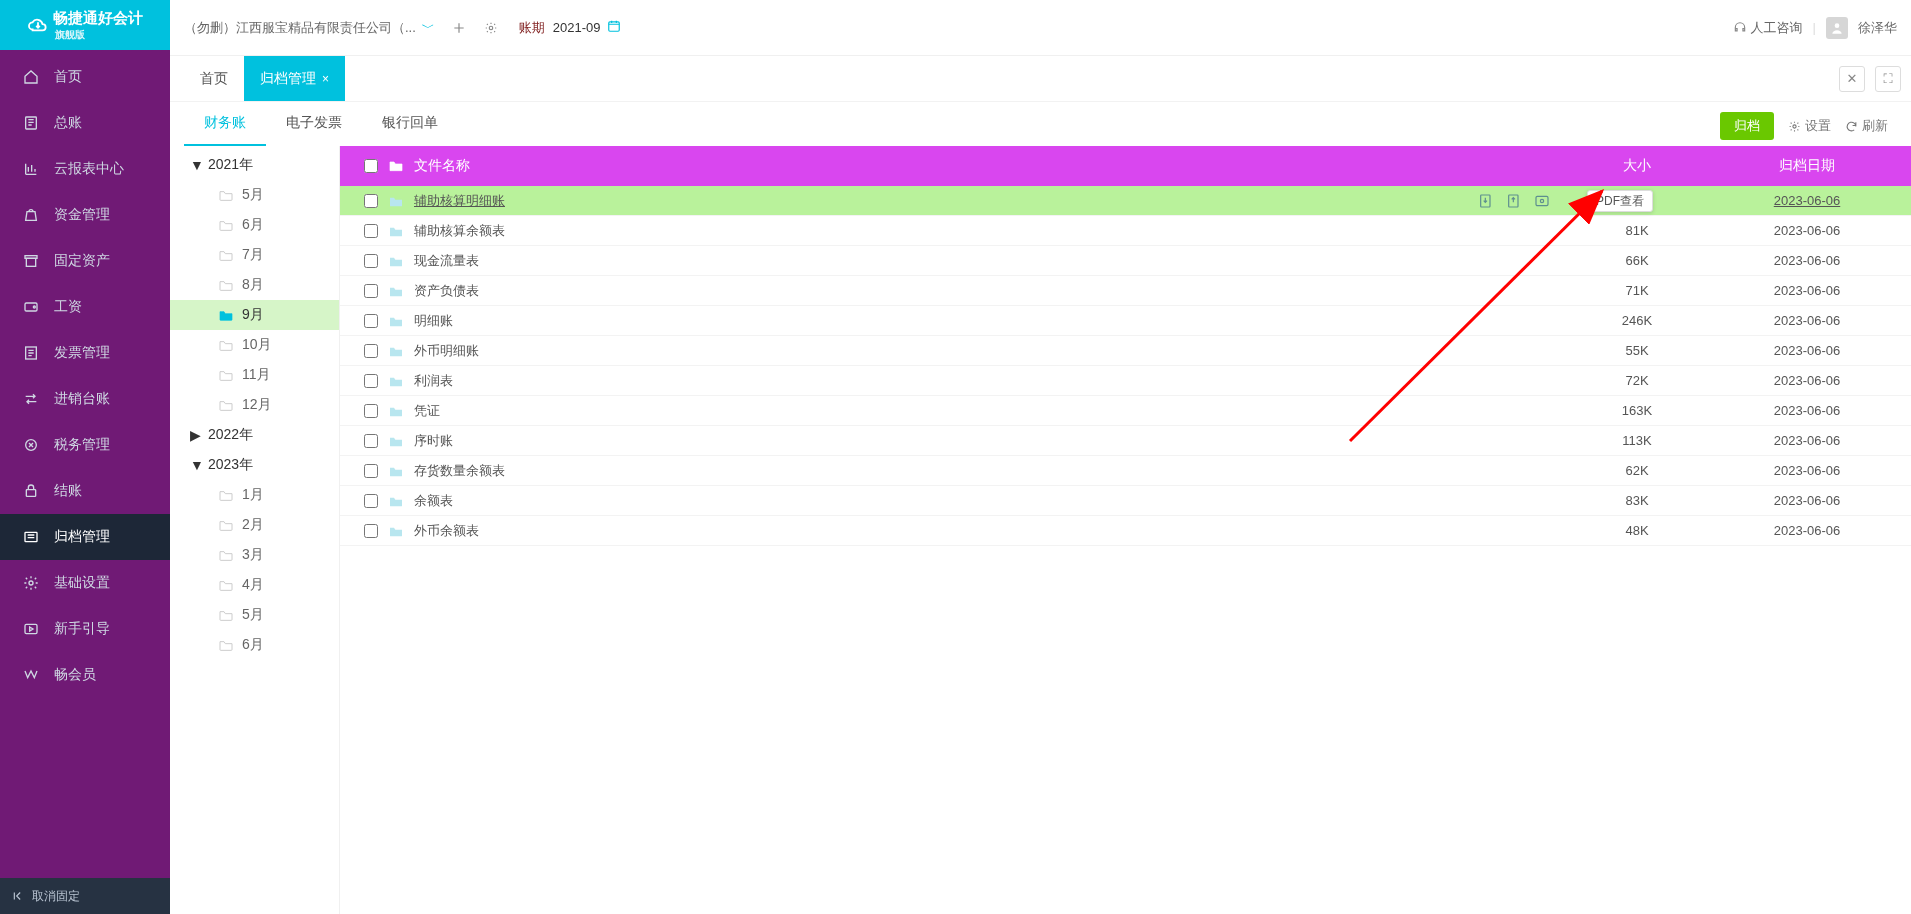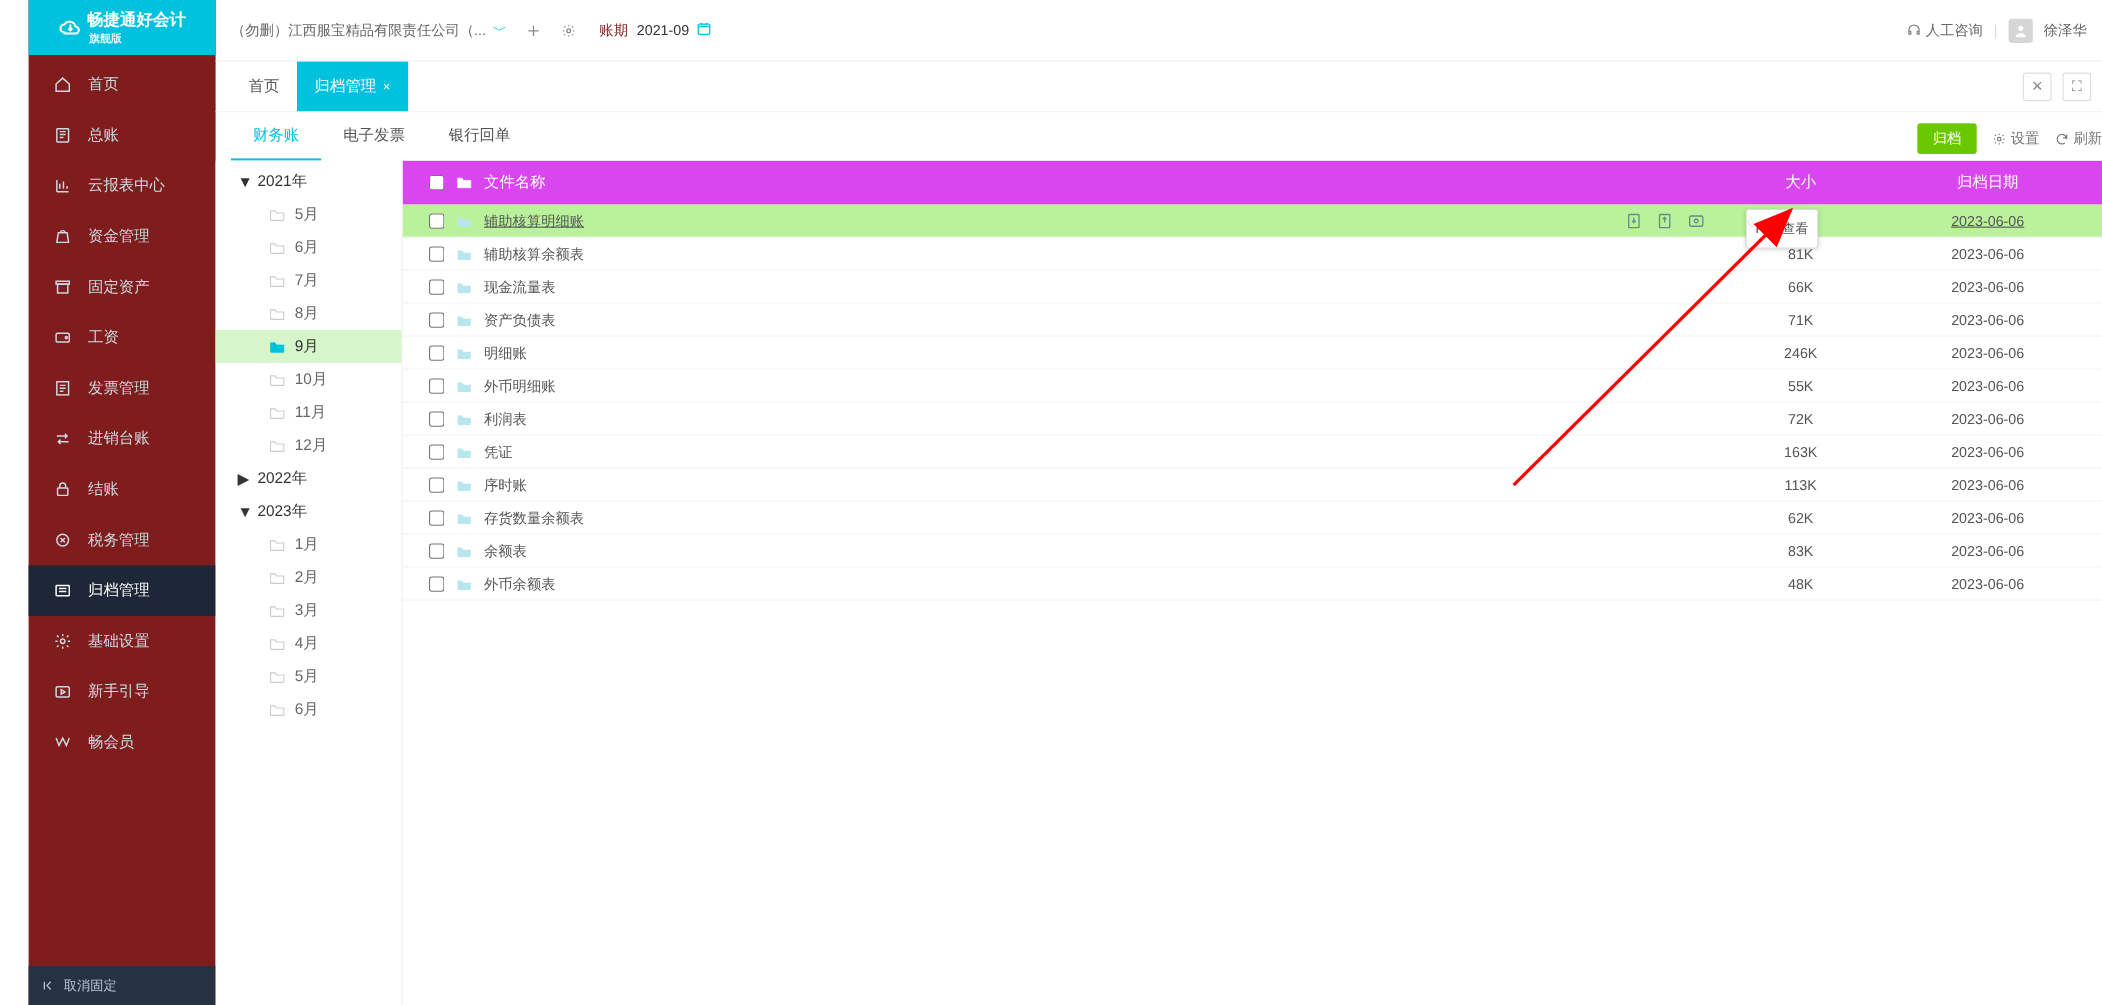--- a/index.html
+++ b/index.html
@@ -1,20 +1,20 @@
 <!DOCTYPE html>
 <html><head>
 <meta charset="utf-8">
 <style>
   *{box-sizing:border-box;margin:0;padding:0;}
   body{font-family:"Microsoft YaHei",Arial,sans-serif;font-size:13px;color:#333;background:#fff;overflow:hidden;}
   .app{display:flex;width:1911px;height:914px;}
 
   
-  .sidebar{width:170px;background:#7f1d1d;color:#b9c4d2;display:flex;flex-direction:column;flex:none;margin-left:26px;}
+  .sidebar{width:170px;background:#701a75;color:#b9c4d2;display:flex;flex-direction:column;flex:none;}
   .brand{height:50px;background:#00c1de;color:#fff;display:flex;align-items:center;justify-content:center;gap:6px;}
   .brand-logo{display:flex;align-items:center;font-weight:bold;font-size:15px;}
   .brand-logo svg{margin-right:4px;}
   .brand-sub{font-size:10px;opacity:.85;margin-left:2px;}
   .nav{flex:1;padding-top:4px;}
   .nav-item{display:flex;align-items:center;gap:14px;height:46px;padding:0 22px;cursor:pointer;color:#cfd8e3;font-size:14px;}
   .nav-item.active{background:#1d2737;color:#fff;}
   .nav-item .icon{width:18px;height:18px;display:flex;align-items:center;justify-content:center;}
   .nav-item .icon svg{stroke:#cfd8e3;}
   .nav-item.active .icon svg{stroke:#fff;}
@@ -42,21 +42,21 @@
   .tab .closex{font-size:12px;}
   .tabs-right{position:absolute;right:10px;display:flex;gap:10px;color:#888;}
   .sqbtn{width:26px;height:26px;border:1px solid #ddd;border-radius:3px;display:flex;align-items:center;justify-content:center;cursor:pointer;font-size:13px;}
 
   
   .content{flex:1;display:flex;flex-direction:column;min-height:0;justify-content:space-between;}
   .subrow{display:flex;align-items:flex-end;padding:0 14px;height:44px;position:relative;}
   .subtabs{display:flex;height:100%;align-items:flex-end;}
   .subtab{height:100%;display:flex;align-items:center;padding:0 20px;color:#555;cursor:pointer;border-bottom:2px solid transparent;font-size:14px;}
   .subtab.active{color:#00c1de;border-bottom-color:#00c1de;}
-  .actions{position:absolute;right:0;bottom:6px;display:flex;align-items:center;gap:14px;}
+  .actions{position:absolute;right:23px;bottom:6px;display:flex;align-items:center;gap:14px;}
   .btn-primary{background:#6ac800;color:#fff;border:none;border-radius:3px;height:28px;padding:0 14px;cursor:pointer;font-size:13px;}
   .action-link{color:#777;cursor:pointer;display:flex;align-items:center;gap:4px;font-size:13px;}
 
   
   .body{flex:1;display:flex;min-height:0;}
 
   
   .tree{width:170px;border-right:1px solid #f0f0f0;overflow:auto;font-size:14px;background:#fff;padding-top:4px;}
   .tree-year{display:flex;align-items:center;gap:8px;height:30px;padding-left:20px;cursor:pointer;color:#333;}
   .tree-year .caret{width:10px;display:inline-block;color:#333;}
@@ -71,21 +71,21 @@
   .col-check{width:34px;display:flex;align-items:center;justify-content:center;}
   .col-name{flex:1;display:flex;align-items:center;gap:8px;}
   .col-size{width:160px;text-align:center;}
   .col-date{width:180px;text-align:center;}
   .trow{display:flex;align-items:center;height:30px;border-bottom:1px solid #f3f3f3;padding:0 14px;color:#555;font-size:13px;position:relative;}
   .trow.hover{background:#b9f29b;text-decoration:underline;}
   .trow input[type=checkbox]{accent-color:#00c1de;}
   .row-icon{width:18px;height:16px;display:flex;align-items:center;}
   .row-actions{position:absolute;right:360px;display:flex;gap:10px;color:#7aa0a0;}
   .row-actions .ri{width:18px;height:18px;cursor:pointer;display:flex;align-items:center;justify-content:center;}
-  .tooltip{position:absolute;right:258px;top:4px;background:#fff;border:1px solid #ddd;border-radius:3px;height:36px;padding:0 8px;display:flex;align-items:center;font-size:12px;color:#555;box-shadow:0 1px 4px rgba(0,0,0,.15);}
+  .tooltip{position:absolute;right:258px;top:4px;background:#fff;border:1px solid #ddd;border-radius:3px;height:22px;padding:0 8px;display:flex;align-items:center;font-size:12px;color:#555;box-shadow:0 1px 4px rgba(0,0,0,.15);}
   .tooltip::before{content:"";position:absolute;left:-5px;top:6px;border:5px solid transparent;border-right-color:#ddd;}
   .tooltip::after{content:"";position:absolute;left:-4px;top:6px;border:5px solid transparent;border-right-color:#fff;}
 
   
   .arrow-svg{position:absolute;pointer-events:none;}
 
   input[type=checkbox]{width:14px;height:14px;}
 </style>
 </head>
 <body>
@@ -170,34 +170,34 @@
           <span class="icon">
             <svg width="16" height="16" viewBox="0 0 24 24" fill="none" stroke="currentColor" stroke-width="2">
               <path d="M4 8h14m-3-3l3 3-3 3M20 16H6m3 3l-3-3 3-3"></path>
             </svg>
           </span>
           <span>进销台账</span>
         </div>
       <div class="nav-item">
           <span class="icon">
             <svg width="16" height="16" viewBox="0 0 24 24" fill="none" stroke="currentColor" stroke-width="2">
+              <circle cx="12" cy="12" r="8"></circle>
+              <path d="M9 9l6 6M15 9l-6 6"></path>
+            </svg>
+          </span>
+          <span>税务管理</span>
+        </div>
+      <div class="nav-item">
+          <span class="icon">
+            <svg width="16" height="16" viewBox="0 0 24 24" fill="none" stroke="currentColor" stroke-width="2">
               <rect x="5" y="10" width="14" height="10" rx="1"></rect>
               <path d="M8 10V7a4 4 0 018 0v3"></path>
             </svg>
           </span>
           <span>结账</span>
-        </div>
-      <div class="nav-item">
-          <span class="icon">
-            <svg width="16" height="16" viewBox="0 0 24 24" fill="none" stroke="currentColor" stroke-width="2">
-              <circle cx="12" cy="12" r="8"></circle>
-              <path d="M9 9l6 6M15 9l-6 6"></path>
-            </svg>
-          </span>
-          <span>税务管理</span>
         </div>
       <div class="nav-item active">
           <span class="icon">
             <svg width="16" height="16" viewBox="0 0 24 24" fill="none" stroke="currentColor" stroke-width="2">
               <rect x="3" y="5" width="18" height="14" rx="1"></rect>
               <path d="M7 9h10M7 13h10"></path>
             </svg>
           </span>
           <span>归档管理</span>
         </div>

